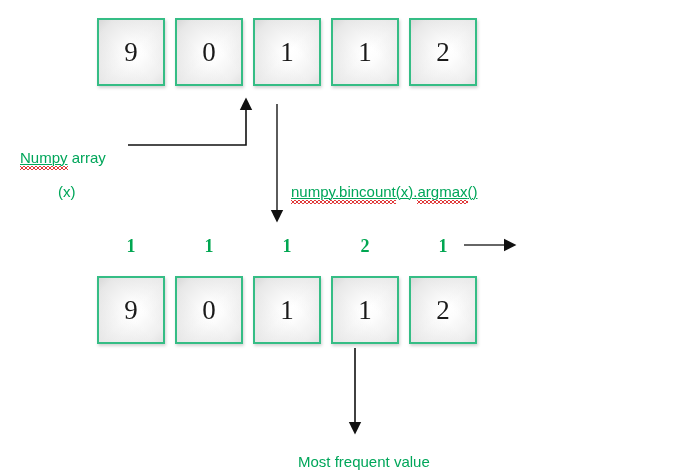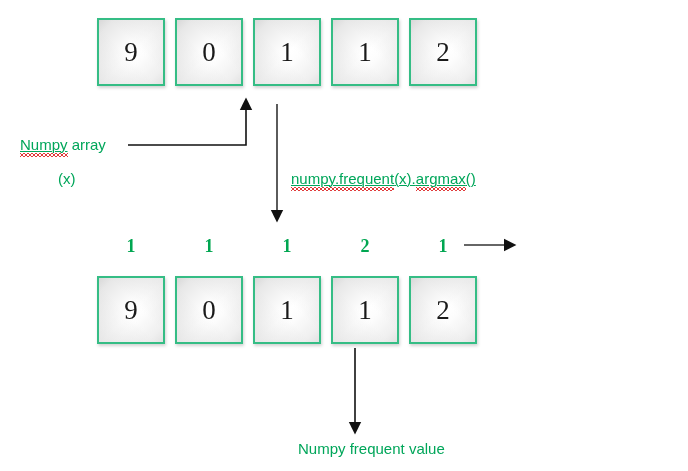--- a/index.html
+++ b/index.html
@@ -61,20 +61,21 @@
     font-weight: bold;
     color: #00a651;
   }
 
   
   .glabel {
     position: absolute;
     color: #00a65a;
     font-size: 15px;
     white-space: nowrap;
+    margin-top: 13px;
   }
   .glabel.code { color: #00a65a; }
 
   
   .squiggle {
     position: relative;
     text-decoration: underline;
     text-decoration-color: #00a65a;
     text-decoration-thickness: 1px;
   }
@@ -153,21 +154,21 @@
   </div>
 
   <div class="glabel" style="left:20px; top:136px;">
     <span class="squiggle">Numpy</span><span> array</span>
   </div>
   <div class="glabel" style="left:58px; top:170px;">
     <span>(x)</span>
   </div>
 
   <div class="glabel code" style="left:291px; top:170px;">
-    <span class="squiggle">numpy.frequent</span><span class="uline">(x).</span><span class="squiggle">argmax</span><span class="uline">()</span>
+    <span class="squiggle">numpy.bincount</span><span class="uline">(x).</span><span class="squiggle">argmax</span><span class="uline">()</span>
   </div>
 
   <div class="freq" style="left:97px;  top:236px;">1</div>
   <div class="freq" style="left:175px; top:236px;">1</div>
   <div class="freq" style="left:253px; top:236px;">1</div>
   <div class="freq" style="left:331px; top:236px;">2</div>
   <div class="freq" style="left:409px; top:236px;">1</div>
 
 
   <div class="cell" style="left:97px;  top:276px;">
@@ -180,16 +181,16 @@
     <span class="cell-value">1</span>
   </div>
   <div class="cell" style="left:331px; top:276px;">
     <span class="cell-value">1</span>
   </div>
   <div class="cell" style="left:409px; top:276px;">
     <span class="cell-value">2</span>
   </div>
 
   <div class="glabel" style="left:298px; top:440px;">
-    <span>Numpy frequent value</span>
+    <span>Most frequent value</span>
   </div>
 
 </div>
 
 </body></html>

